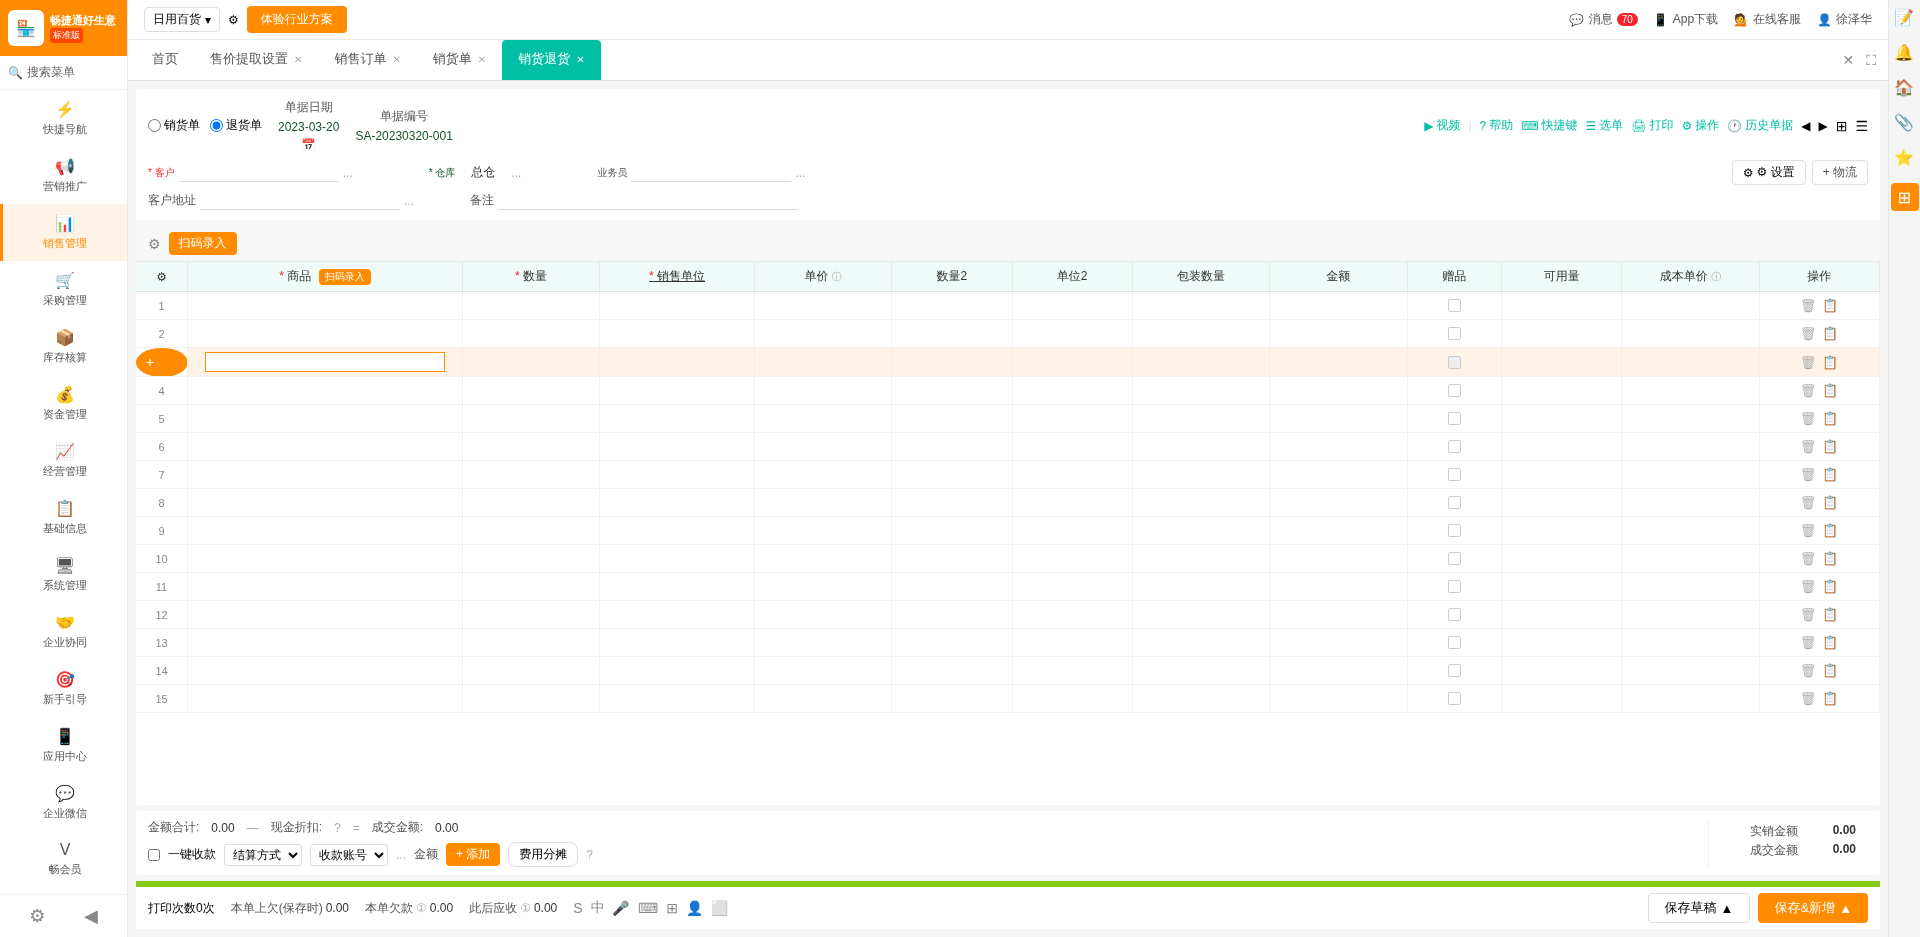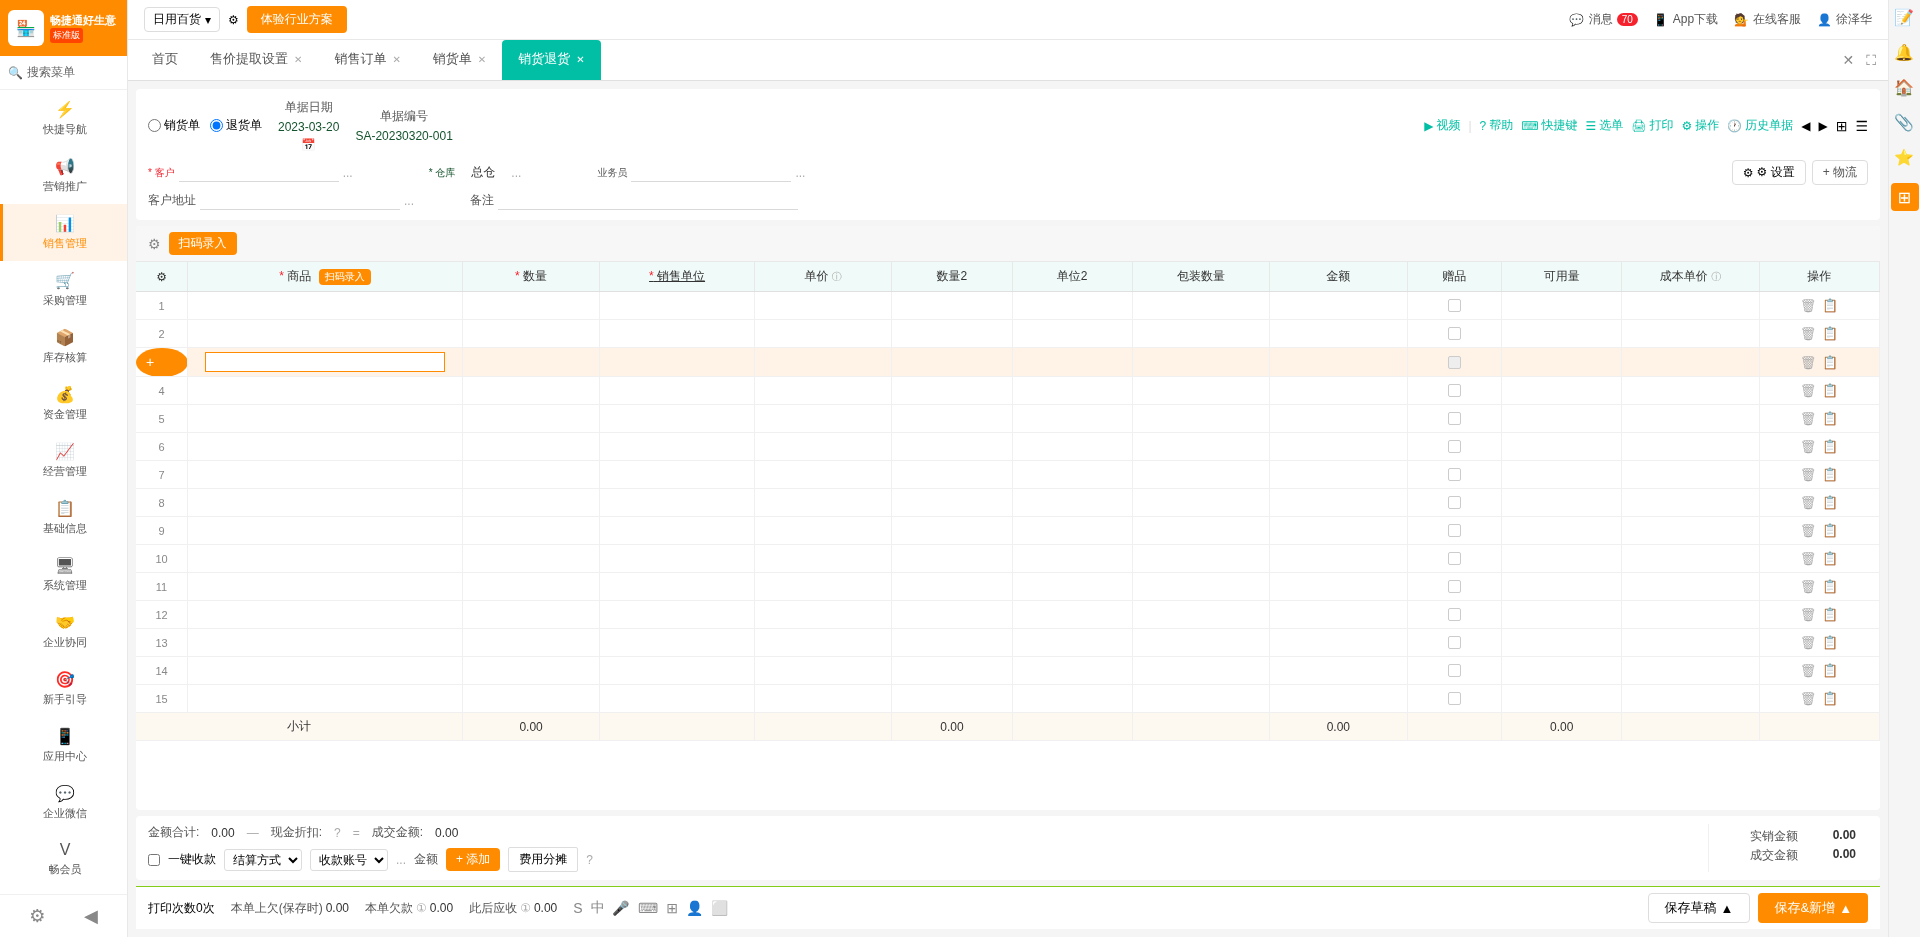--- a/index.html
+++ b/index.html
@@ -93,24 +93,24 @@
     
     .footer-area { background: #fff; border-radius: 4px; padding: 8px 12px; flex-shrink: 0; }
     .footer-row1 { display: flex; align-items: center; gap: 12px; margin-bottom: 6px; font-size: 12px; }
     .footer-label { color: #555; }
     .footer-value { color: #333; font-weight: 500; }
     .footer-dash { color: #aaa; }
     .footer-row2 { display: flex; align-items: center; gap: 8px; font-size: 12px; }
     .checkbox-small { width: 12px; height: 12px; border: 1px solid #ccc; cursor: pointer; }
     .footer-select { border: 1px solid #ddd; border-radius: 3px; padding: 2px 4px; font-size: 12px; background: #fff; cursor: pointer; }
     .btn-add { background: #ff8c00; color: #fff; border: none; border-radius: 4px; padding: 3px 10px; font-size: 12px; cursor: pointer; }
-    .btn-split { background: #fff; border: 1px solid #ddd; border-radius: 2px; padding: 3px 10px; font-size: 12px; cursor: pointer; }
-
-    
-    .bottom-bar { background: #fff; padding: 6px 12px; display: flex; align-items: center; justify-content: space-between; border-top: 1px solid #84cc16; flex-shrink: 0; font-size: 12px; }
+    .btn-split { background: #fff; border: 1px solid #ddd; border-radius: 8px; padding: 3px 10px; font-size: 12px; cursor: pointer; }
+
+    
+    .bottom-bar { background: #fff; padding: 6px 12px; display: flex; align-items: center; justify-content: space-between; border-top: 6px solid #84cc16; flex-shrink: 0; font-size: 12px; }
     .bottom-left { display: flex; align-items: center; gap: 16px; }
     .bottom-stat { display: flex; align-items: center; gap: 3px; color: #555; }
     .bottom-stat .val { color: #333; font-weight: 500; }
     .bottom-right-area { display: flex; gap: 8px; }
     .btn-save-draft { background: #fff; border: 1px solid #ddd; border-radius: 4px; padding: 5px 16px; font-size: 13px; cursor: pointer; display: flex; align-items: center; gap: 4px; }
     .btn-save-new { background: #ff8c00; color: #fff; border: none; border-radius: 4px; padding: 5px 16px; font-size: 13px; cursor: pointer; display: flex; align-items: center; gap: 4px; }
 
     
     .right-panel { width: 32px; background: #f5f5f5; display: flex; flex-direction: column; align-items: center; padding: 8px 0; gap: 16px; border-left: 1px solid #e8e8e8; }
     .right-panel-icon { font-size: 16px; cursor: pointer; color: #888; }
@@ -751,34 +751,20 @@
                 </td>
                 <td></td>
                 <td></td>
                 <td>
                   <div class="action-icons">
       <span class="action-icon">🗑</span>
       <span class="action-icon">📋</span>
     </div>
                 </td>
               </tr>
-              <tr class="subtotal-row">
-    <td style="text-align:center;" colspan="2">小计</td>
-    <td style="text-align:center;">0.00</td>
-    <td></td>
-    <td></td>
-    <td style="text-align:center;">0.00</td>
-    <td></td>
-    <td></td>
-    <td style="text-align:center;">0.00</td>
-    <td></td>
-    <td style="text-align:center;">0.00</td>
-    <td></td>
-    <td></td>
-  </tr>
             </tbody>
         </table>
       </div>
     </div>
 
     <div class="footer-area">
       <div style="display:flex;gap:0;">
         <div style="flex:1;">
           <div class="footer-row1">
             <span class="footer-label">金额合计:</span>

